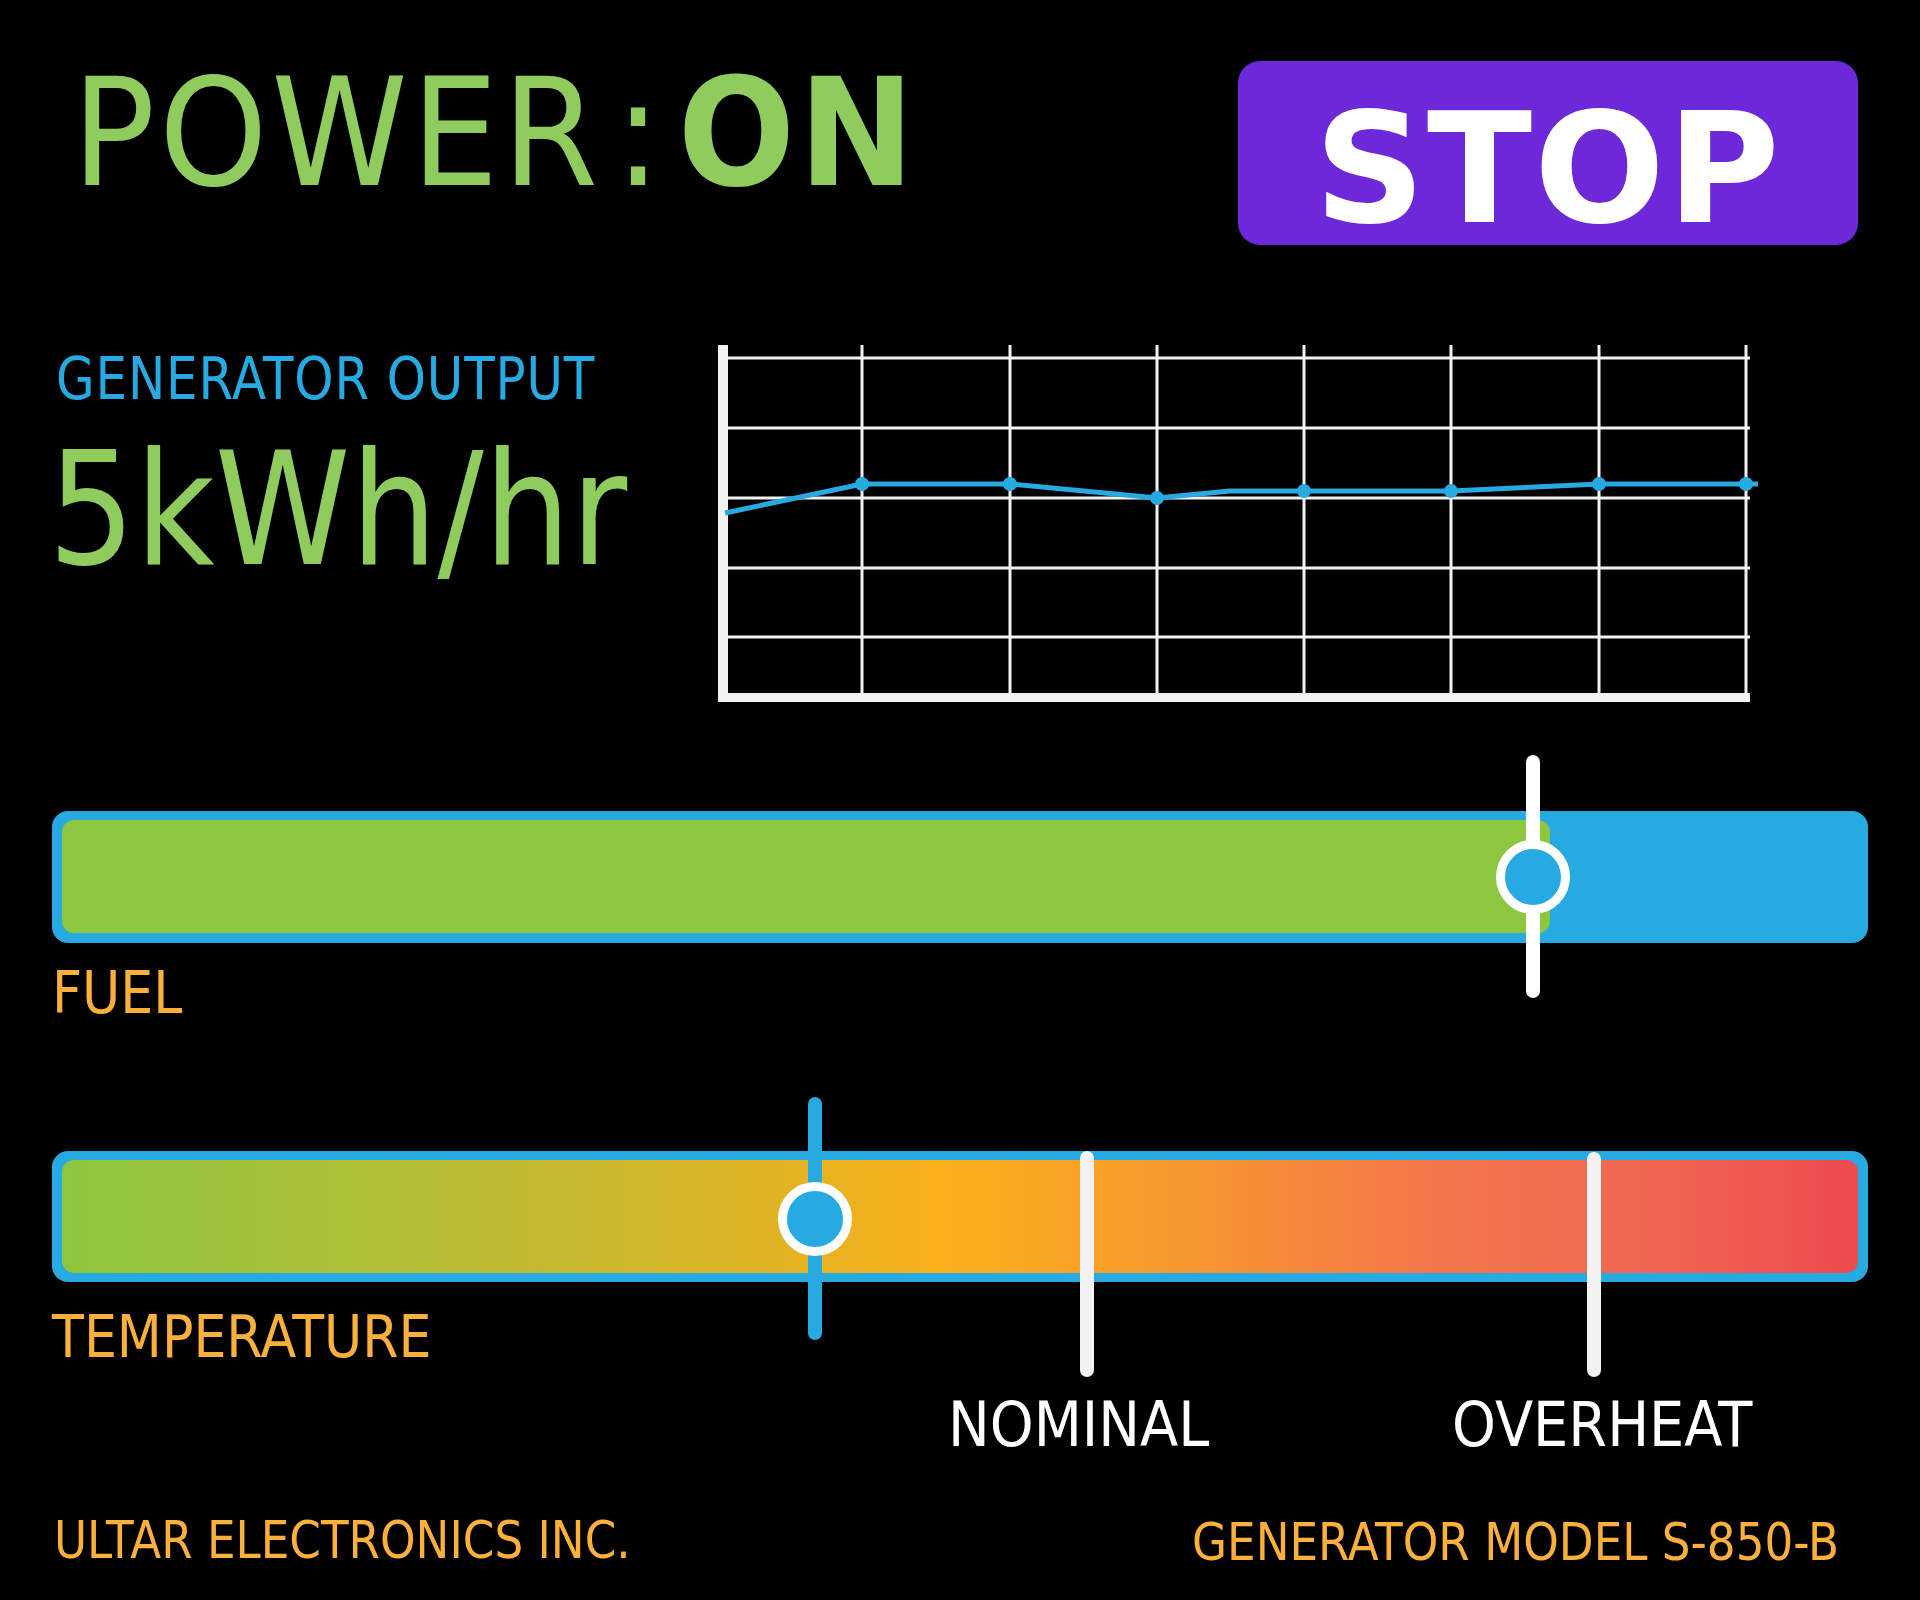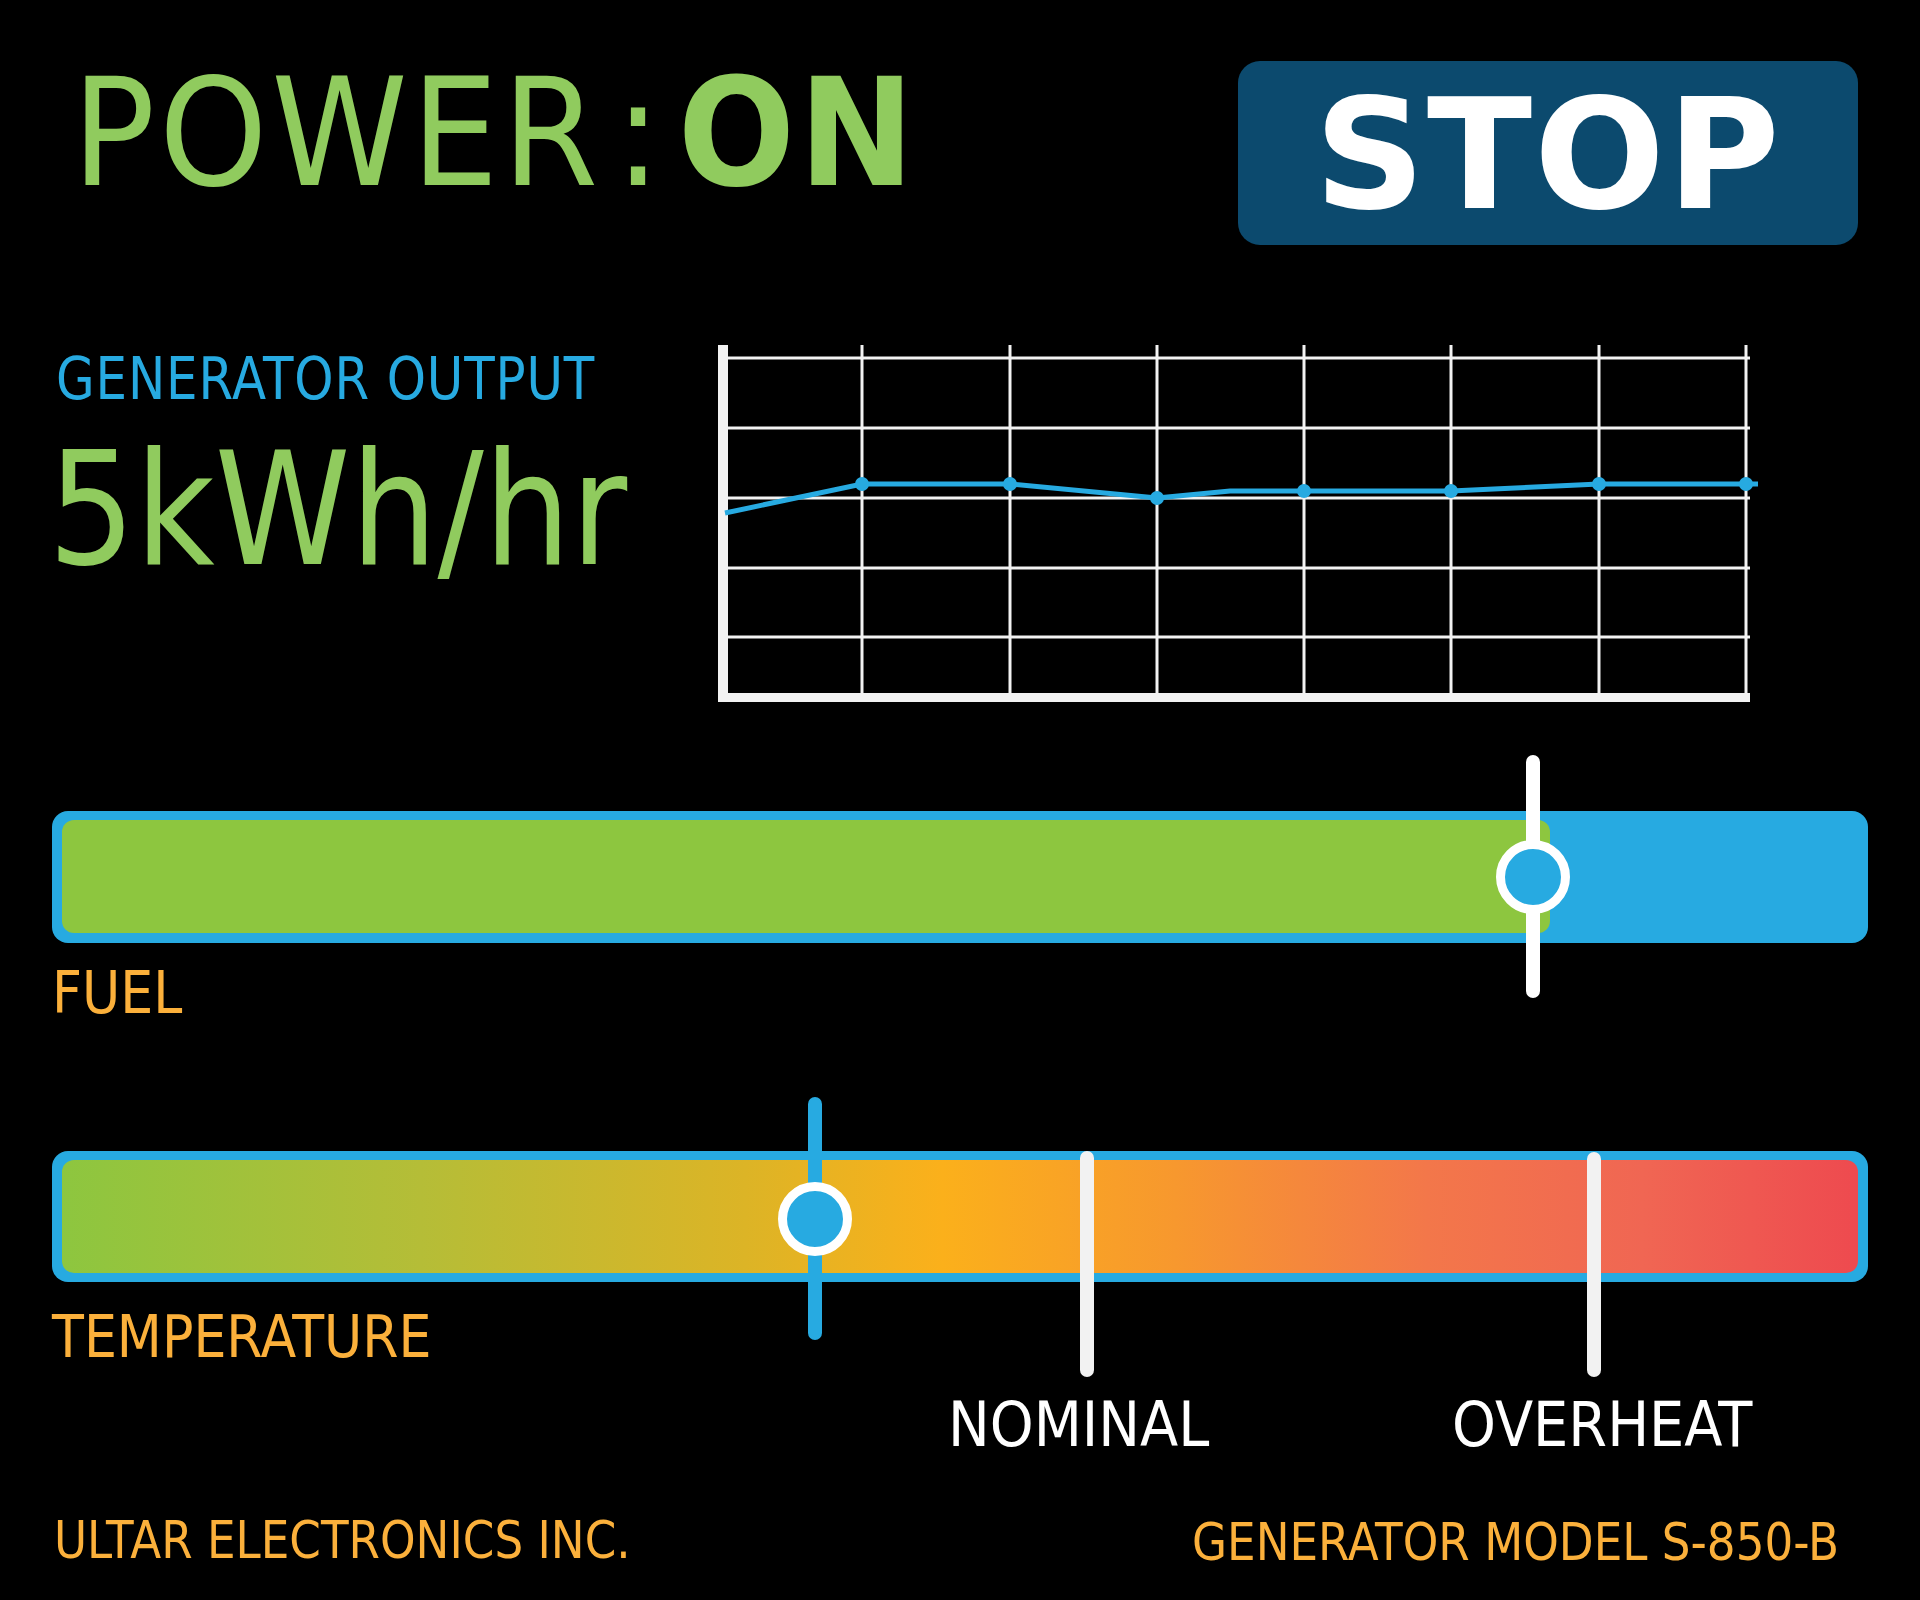--- a/index.html
+++ b/index.html
@@ -13,23 +13,23 @@
   .power-status {
     left: 72px; top: 58px; height: 150px; line-height: 150px;
     font-size: 150px; color: #90CB5E; letter-spacing: 4px; white-space: nowrap;
     font-family: "DejaVu Sans", sans-serif;
     transform: scaleX(0.92); transform-origin: left center;
   }
   .power-status .sep { padding: 0 14px; }
   .power-status .state { font-weight: bold; }
 
   .stop-button {
-    left: 1238px; top: 61px; width: 620px; height: 184px; background: #0c4a6e; border-radius: 22px;
+    left: 1238px; top: 61px; width: 620px; height: 184px; background: #6d28d9; border-radius: 22px;
     color: #FFFFFF; font-weight: bold; font-size: 154px; line-height: 184px; text-align: center;
-    border: none; padding: 2px; cursor: pointer; letter-spacing: 2px;
+    border: none; padding: 16px; cursor: pointer; letter-spacing: 2px;
     font-family: "DejaVu Sans", sans-serif;
   }
 
   
   .output-label {
     left: 56px; top: 344px; font-size: 58px; line-height: 70px; color: #27AAE1; white-space: nowrap;
     transform: scaleX(0.86); transform-origin: left center; letter-spacing: 1px;
   }
   .output-value {
     left: 48px; top: 425px; font-size: 156px; line-height: 170px; color: #90CB5E; white-space: nowrap;

